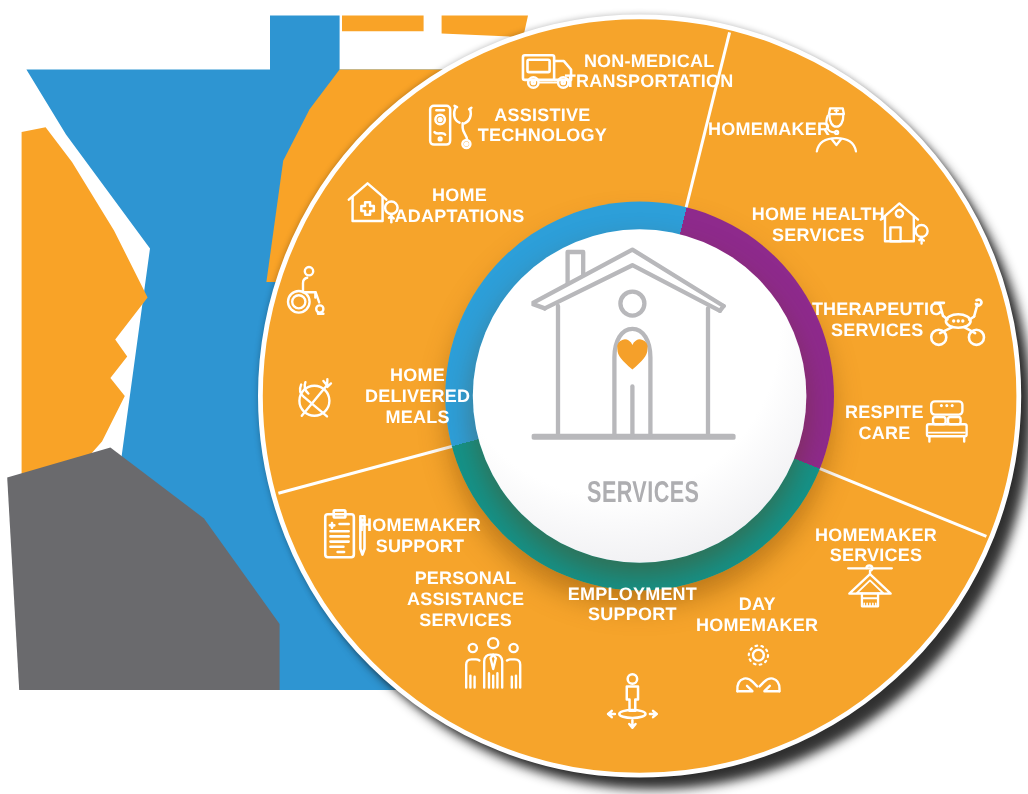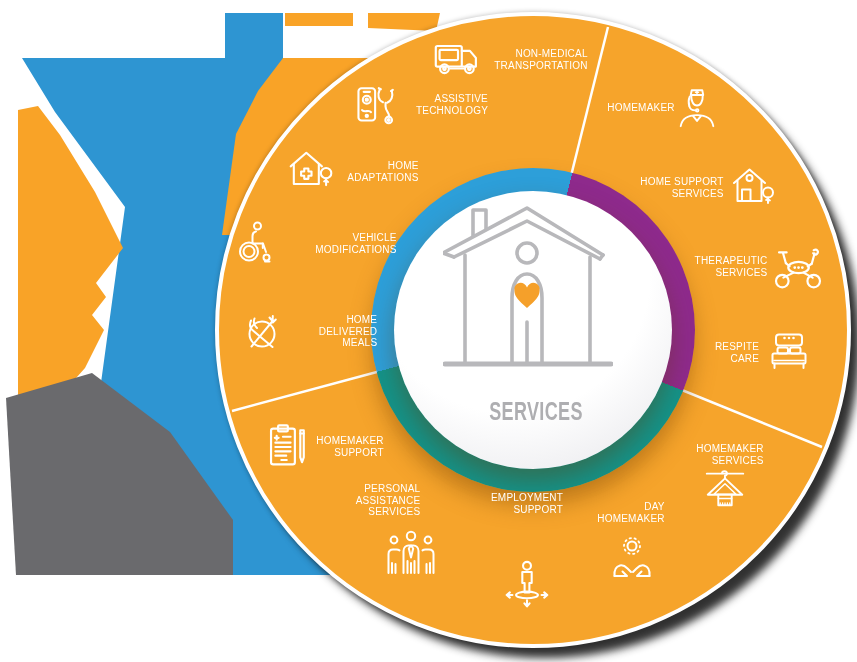--- a/index.html
+++ b/index.html
@@ -40,22 +40,22 @@
     background:radial-gradient(circle at 42% 30%, #ffffff 0 55%, #ededf0 85%, #e2e2e6 100%);
     box-shadow:0 12px 24px rgba(100,55,0,.38);
   }
   .center-icon{position:absolute;left:224px;top:184px;width:170px;height:170px;}
   .center-title{
     position:absolute;transform:translate(-50%,-50%);color:var(--center-gray);
     font-weight:700;font-size:25px;letter-spacing:.5px;white-space:nowrap;z-index:3;
   }
   .center-title span{display:inline-block;transform:scaleX(.72);transform-origin:center;}
   .lbl{
-    position:absolute;transform:translate(-50%,-50%);color:#fff;text-align:right;
-    font-weight:400;font-size:10px;line-height:1.16;letter-spacing:.2px;
+    position:absolute;transform:translate(-50%,-50%);color:#fff;text-align:center;
+    font-weight:700;font-size:15px;line-height:1.16;letter-spacing:.2px;
     white-space:pre-line;z-index:3;
   }
   .ic{position:absolute;transform:translate(-50%,-50%);z-index:3;}
   .ic svg{display:block;stroke:#fff;fill:none;stroke-width:2;stroke-linecap:round;stroke-linejoin:round;}
   .chouse{stroke:var(--house-gray);fill:none;stroke-width:3.6;stroke-linecap:round;stroke-linejoin:round;}
 </style>
 </head>
 <body>
 
 <div class="stage">
@@ -146,22 +146,20 @@
     <svg viewBox="0 0 48 48">
       <circle cx="17" cy="32.5" r="9"></circle>
       <circle cx="17" cy="32.5" r="5.5"></circle>
       <circle cx="25.5" cy="7" r="3.5"></circle>
       <path d="M24 12.5 c-2.5 .5 -3.5 2 -3.5 4.5 v7.5 h10.5 l3 8.5"></path>
       <path d="M30.8 24.5 v4.5"></path>
       <circle cx="34.5" cy="38.5" r="3"></circle>
       <path d="M33 42.5 h4.5"></path>
     </svg>
   </div>
-  <div class="lbl" style="left:356px;top:244px">VEHICLE
-MODIFICATIONS</div>
 
   <div class="ic" style="left:263px;top:334px;width:48px">
     <svg viewBox="0 0 48 48">
       <circle cx="23" cy="24" r="12.5"></circle>
       <path d="M12 10.5 c-2 4.5 -1 8 2.5 10.5 L33.5 37"></path>
       <path d="M15.5 8.5 c-1.5 4 -.5 7 2.5 9.5"></path>
       <path d="M34 10.5 L12.5 36.5"></path>
       <path d="M30.5 7.5 l2.6 3.2 M36.8 9.5 l-3 3 M33.8 6 l-.2 4.5"></path>
     </svg>
   </div>
@@ -276,21 +274,21 @@
     <svg viewBox="0 0 48 48">
       <path d="M5 20 L20.5 6.5 L36 20"></path>
       <path d="M8.5 17.5 V38 H32.5 V17.5"></path>
       <circle cx="20.5" cy="15" r="3"></circle>
       <rect x="13" y="26.5" width="8.5" height="11.5"></rect>
       <circle cx="39" cy="29.5" r="5"></circle>
       <path d="M39 34.5 V40"></path>
       <path d="M37.1 37 l1.9 -1.5 M40.9 37.5 l-1.9 -1.5"></path>
     </svg>
   </div>
-  <div class="lbl" style="left:682px;top:188px">HOME SUPPORT
+  <div class="lbl" style="left:682px;top:188px">HOME HEALTH
 SERVICES</div>
 
   <div class="ic" style="left:697px;top:107px;width:46px">
     <svg viewBox="0 0 48 48">
       <path d="M17.5 11.5 l1 -5 h11 l1 5 z"></path>
       <path d="M24 7 v3 M22.5 8.5 h3" stroke-width="1.6"></path>
       <path d="M18 11.5 c-.3 7 2.5 11 6 11 s6.3 -4 6 -11"></path>
       <path d="M16.5 13 c-1.5 3.5 -1.5 7 -.5 10"></path>
       <path d="M16 23 c.5 3 3.5 4.5 6.5 4.5"></path>
       <circle cx="24.2" cy="27.5" r="1.3"></circle>

